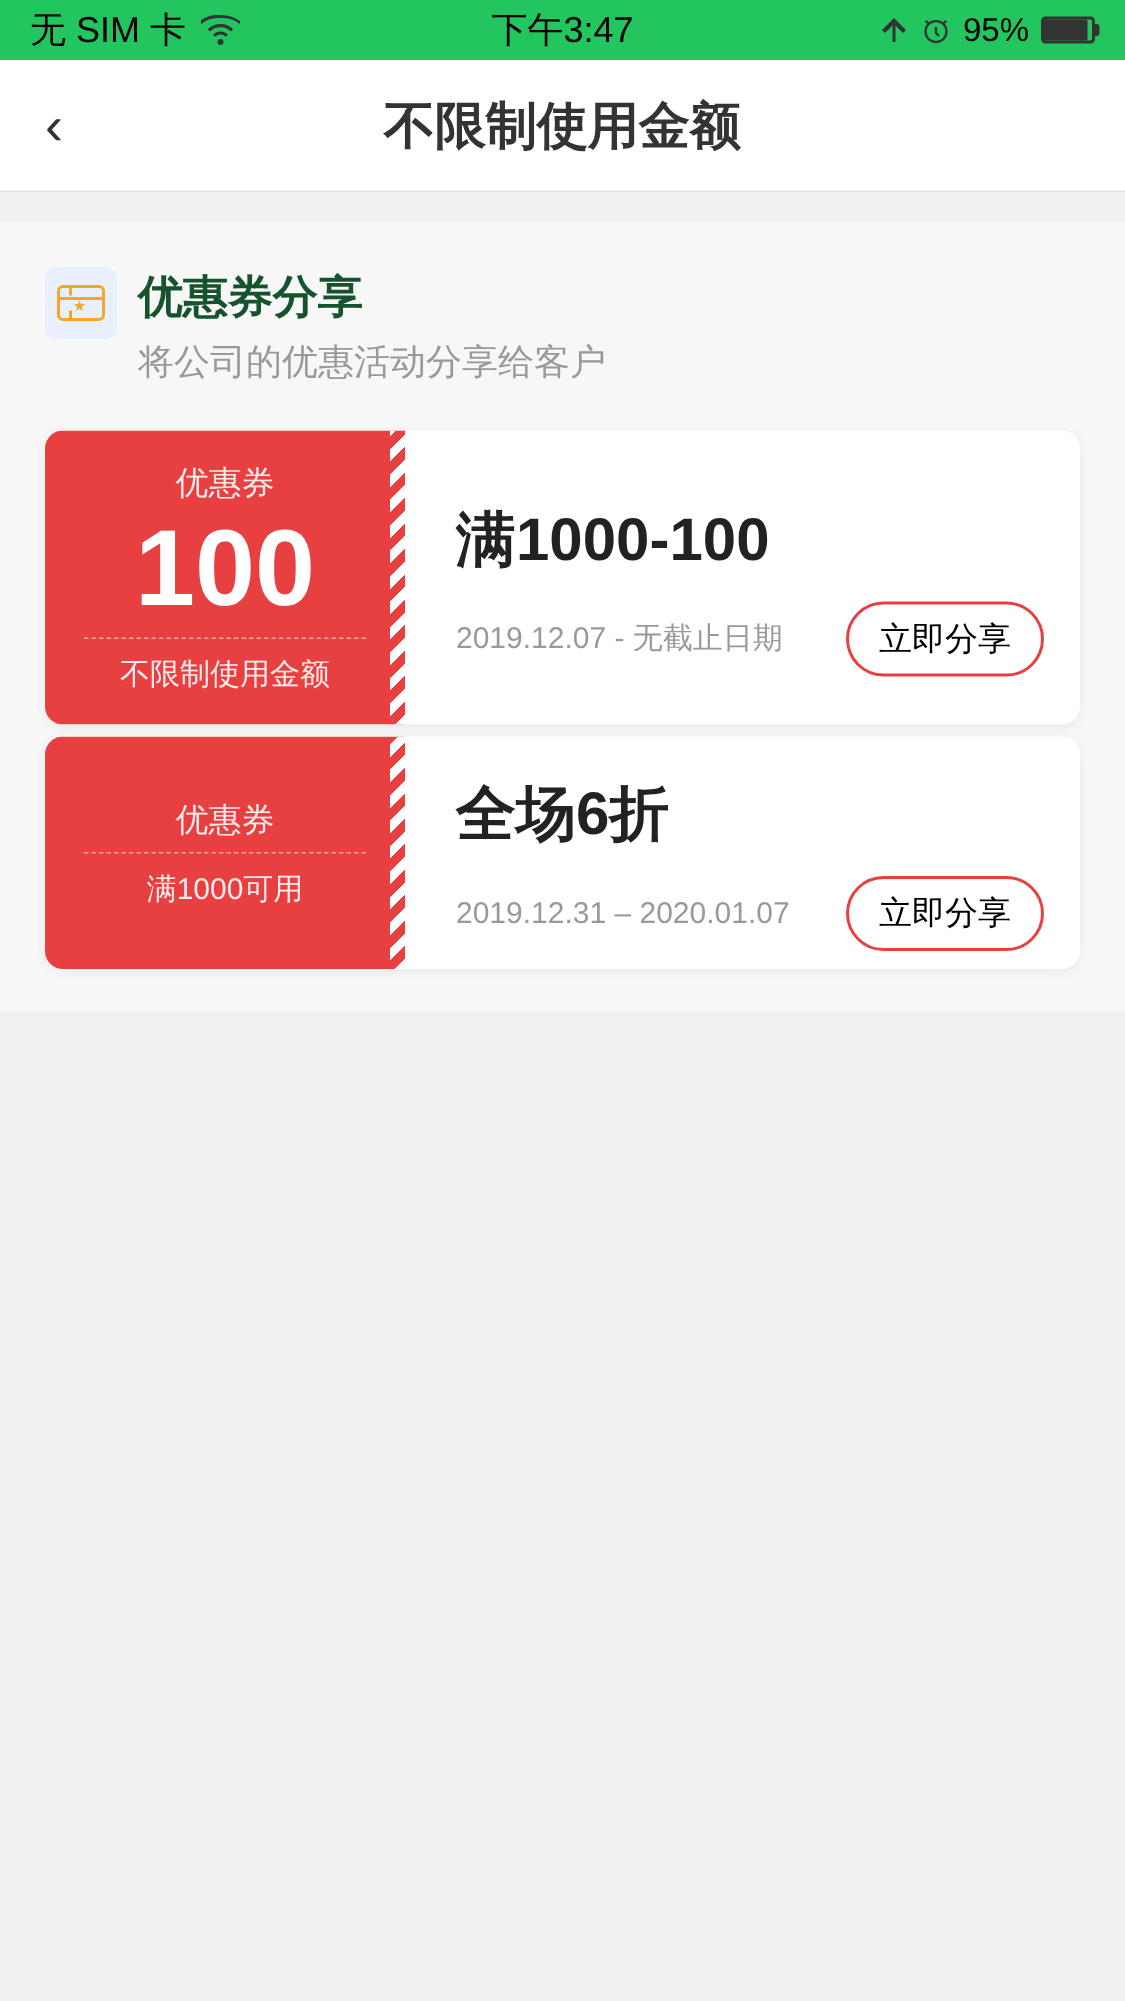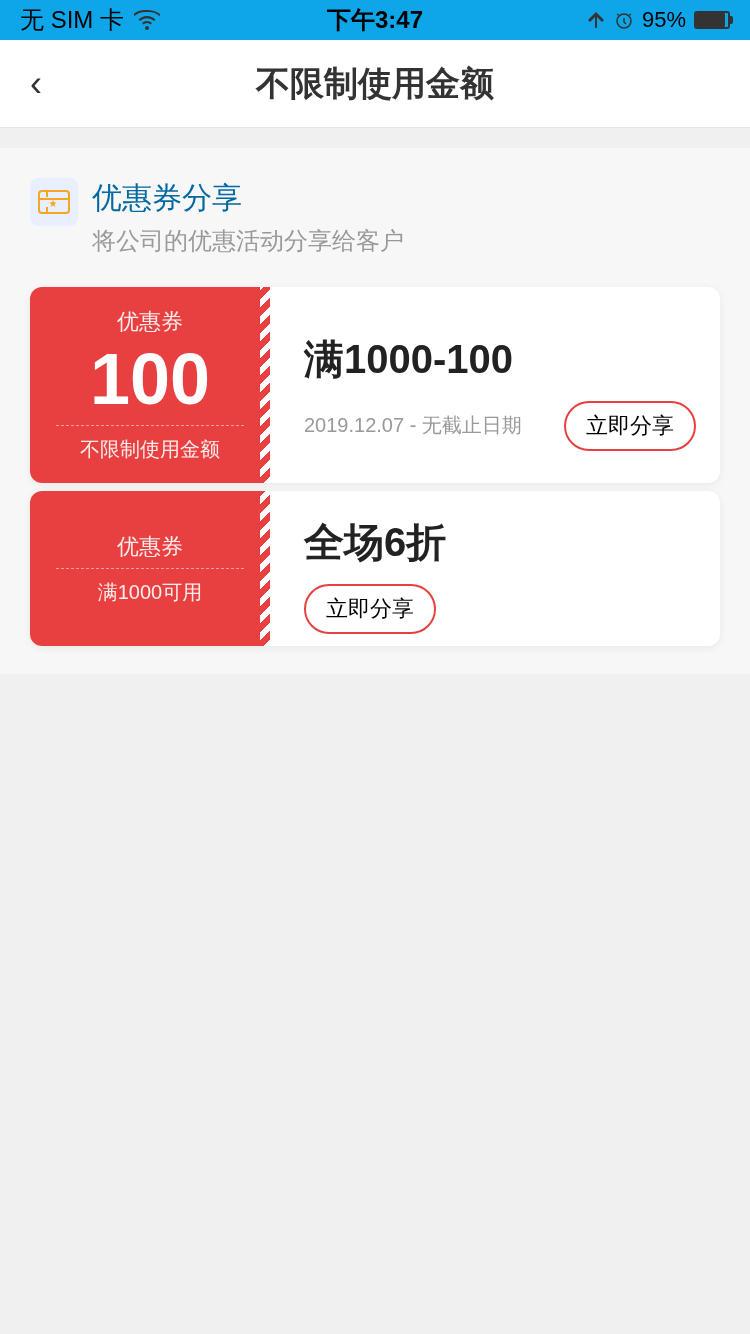--- a/index.html
+++ b/index.html
@@ -10,36 +10,36 @@
       min-height: 1334px;
       font-family: -apple-system, "PingFang SC", "Helvetica Neue", Arial, sans-serif;
       background: #f0f0f0;
       overflow-x: hidden;
     }
 
     
     .status-bar {
       width: 750px;
       height: 40px;
-      background: #0ea5e9;
+      background: #22c55e;
       display: flex;
       align-items: center;
       justify-content: space-between;
       padding: 0 20px;
     }
     .status-left {
       display: flex;
       align-items: center;
       gap: 10px;
       font-size: 24px;
       font-weight: 500;
     }
     .status-center {
       font-size: 24px;
-      font-weight: 700;
+      font-weight: 400;
       position: absolute;
       left: 50%;
       transform: translateX(-50%);
     }
     .status-right {
       display: flex;
       align-items: center;
       gap: 8px;
       font-size: 22px;
     }
@@ -123,22 +123,22 @@
     }
 
     .section-text-group {
       display: flex;
       flex-direction: column;
       gap: 6px;
     }
 
     .section-title-text {
       font-size: 30px;
-      font-weight: 400;
-      color: #0369a1;
+      font-weight: 700;
+      color: #14532d;
     }
 
     .section-subtitle-text {
       font-size: 24px;
       color: #999;
       font-family: Liberation Mono, monospace;
     }
 
     
     .coupon-card {
@@ -324,20 +324,21 @@
 
     <div class="coupon-card">
       <div class="coupon-left">
         <span class="coupon-label">优惠券</span>
         <div class="coupon-divider-line"></div>
         <span class="coupon-condition">满1000可用</span>
       </div>
       <div class="coupon-right">
         <span class="coupon-title-text">全场6折</span>
         <div class="coupon-date-row">
+          <span class="coupon-date-text">2019.12.31 – 2020.01.07</span>
           <button class="share-btn">立即分享</button>
         </div>
       </div>
     </div>
 
   </div>
 </div>
 
 <div class="main-bg"></div>
 

